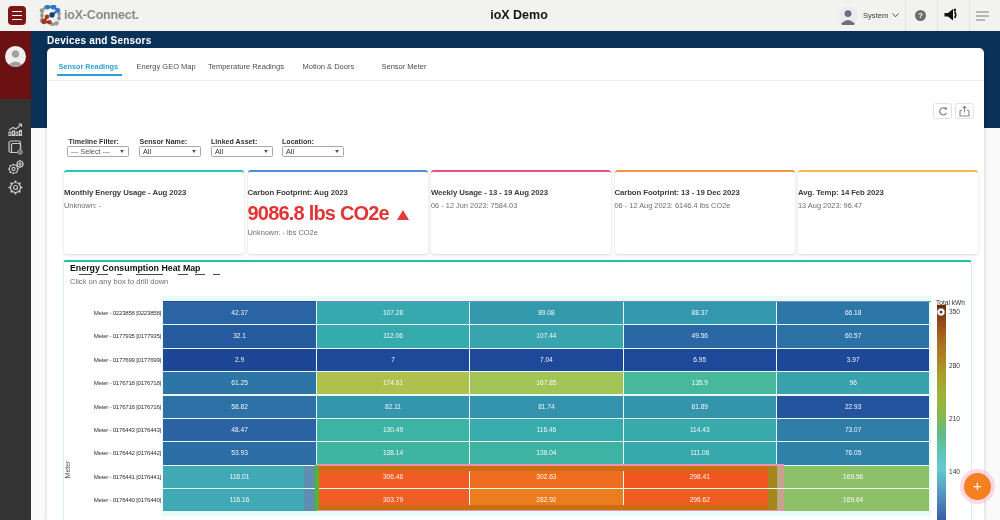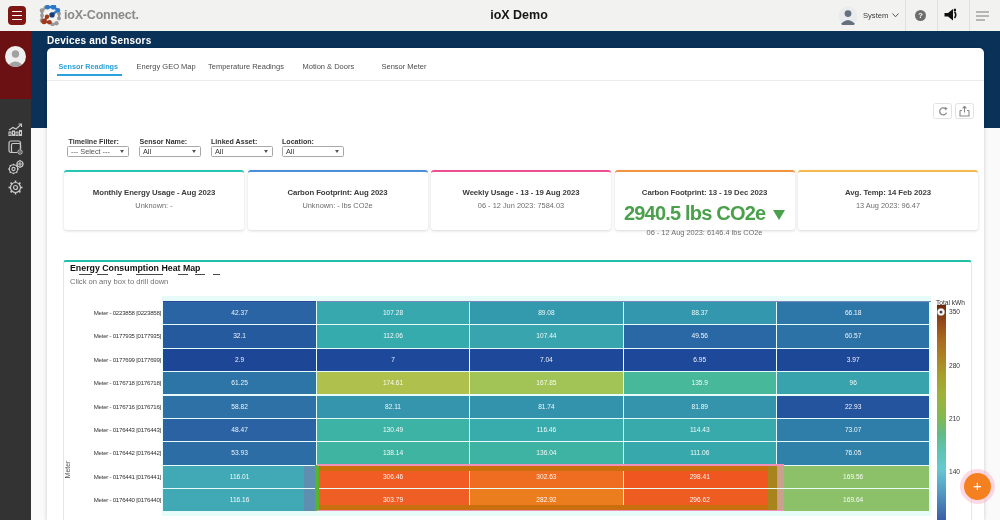--- a/index.html
+++ b/index.html
@@ -25,21 +25,21 @@
 .tab { position:absolute; top:62px; font-size:7.5px; color:#4c4c4c; }
 .tab.act { font-size:7.3px; font-weight:bold; color:#2aa2d8; }
 #tabline { position:absolute; left:46.5px; top:79.5px; width:937.5px; height:1px; background:#ececec; }
 #tabul { position:absolute; left:57px; top:74px; width:65px; height:2px; background:#2aa2d8; }
 .tbtn { position:absolute; top:103px; width:19px; height:16px; border:1px solid #e2e2e2; border-radius:2.5px; background:#fff; }
 
 .flabel { position:absolute; top:137.5px; font-size:7.1px; font-weight:bold; color:#333; }
 .fsel { position:absolute; top:145.5px; height:11.5px; border:1px solid #a8a8a8; border-radius:1.5px; background:#fff; font-size:7.3px; color:#555; line-height:10px; padding-left:3.5px; }
 .fsel .car { position:absolute; right:3.5px; top:3.2px; width:0; height:0; border-left:2.6px solid transparent; border-right:2.6px solid transparent; border-top:3px solid #555; }
 
-.scard { position:absolute; top:170px; width:180px; height:60px; background:#fff; border-radius:3px; box-shadow:0 1px 3px rgba(0,0,0,0.16); border-top:2.5px solid; text-align:center; }
+.scard { position:absolute; top:170px; width:180px; height:84px; background:#fff; border-radius:3px; box-shadow:0 1px 3px rgba(0,0,0,0.16); border-top:2.5px solid; }
 .sctitle { margin-top:16px; font-size:7.8px; font-weight:bold; color:#3c3c3c; letter-spacing:-0.1px; }
 .scval { margin-top:6px; font-size:20px; font-weight:bold; color:#131313; line-height:21px; white-space:nowrap; letter-spacing:-0.8px; }
 .scsub { margin-top:4px; font-size:7.4px; color:#6d6d6d; }
 .tri-up { display:inline-block; width:0; height:0; border-left:6.5px solid transparent; border-right:6.5px solid transparent; border-bottom:10px solid #e23c3c; margin-left:3px; }
 .tri-dn { display:inline-block; width:0; height:0; border-left:6.5px solid transparent; border-right:6.5px solid transparent; border-top:10px solid #4aa04b; margin-left:3px; }
 .dot-g { display:inline-block; width:7px; height:7px; border-radius:50%; background:#4aa04b; margin-left:4px; margin-bottom:3px; }
 
 #hpanel { position:absolute; left:63px; top:260px; width:909px; height:260px; background:#fff; border:1px solid #d7efe9; border-top:2px solid #1fc0a6; border-radius:3px 3px 0 0; border-bottom:none; }
 #htitle { position:absolute; left:70px; top:262.5px; font-size:8.8px; font-weight:bold; color:#111; }
 #hsub { position:absolute; left:70px; top:276.5px; font-size:7.6px; color:#707070; }
@@ -231,29 +231,29 @@
 <div class="fsel" style="left:138.5px;width:62px;color:#333">All<span class="car"></span></div>
 <div class="fsel" style="left:210.5px;width:62px;color:#333">All<span class="car"></span></div>
 <div class="fsel" style="left:281.5px;width:62px;color:#333">All<span class="car"></span></div>
 
 <div class="scard" style="left:64px;border-top-color:#25c6b2">
   <div class="sctitle">Monthly Energy Usage - Aug 2023</div>
   <div class="scsub">Unknown: -</div>
 </div>
 <div class="scard" style="left:247.5px;border-top-color:#4a8fd8">
   <div class="sctitle">Carbon Footprint: Aug 2023</div>
+  <div class="scval" style="color:#e23434">9086.8 lbs CO2e <span class="tri-up"></span></div>
   <div class="scsub">Unknown: - lbs CO2e</div>
 </div>
 <div class="scard" style="left:431px;border-top-color:#ed4f93">
   <div class="sctitle">Weekly Usage - 13 - 19 Aug 2023</div>
   <div class="scsub">06 - 12 Jun 2023: 7584.03</div>
 </div>
 <div class="scard" style="left:614.5px;border-top-color:#f2953c">
   <div class="sctitle">Carbon Footprint: 13 - 19 Dec 2023</div>
-  <div class="scval" style="color:#4aa04b">2940.5 lbs CO2e <span class="tri-dn"></span></div>
   <div class="scsub">06 - 12 Aug 2023: 6146.4 lbs CO2e</div>
 </div>
 <div class="scard" style="left:798px;border-top-color:#f6b94d">
   <div class="sctitle">Avg. Temp: 14 Feb 2023</div>
   <div class="scsub">13 Aug 2023: 96.47</div>
 </div>
 
 <div id="hpanel"></div>
 <div id="htitle">Energy Consumption Heat Map</div>
 <div class="dash" style="left:79px;width:13px"></div>

